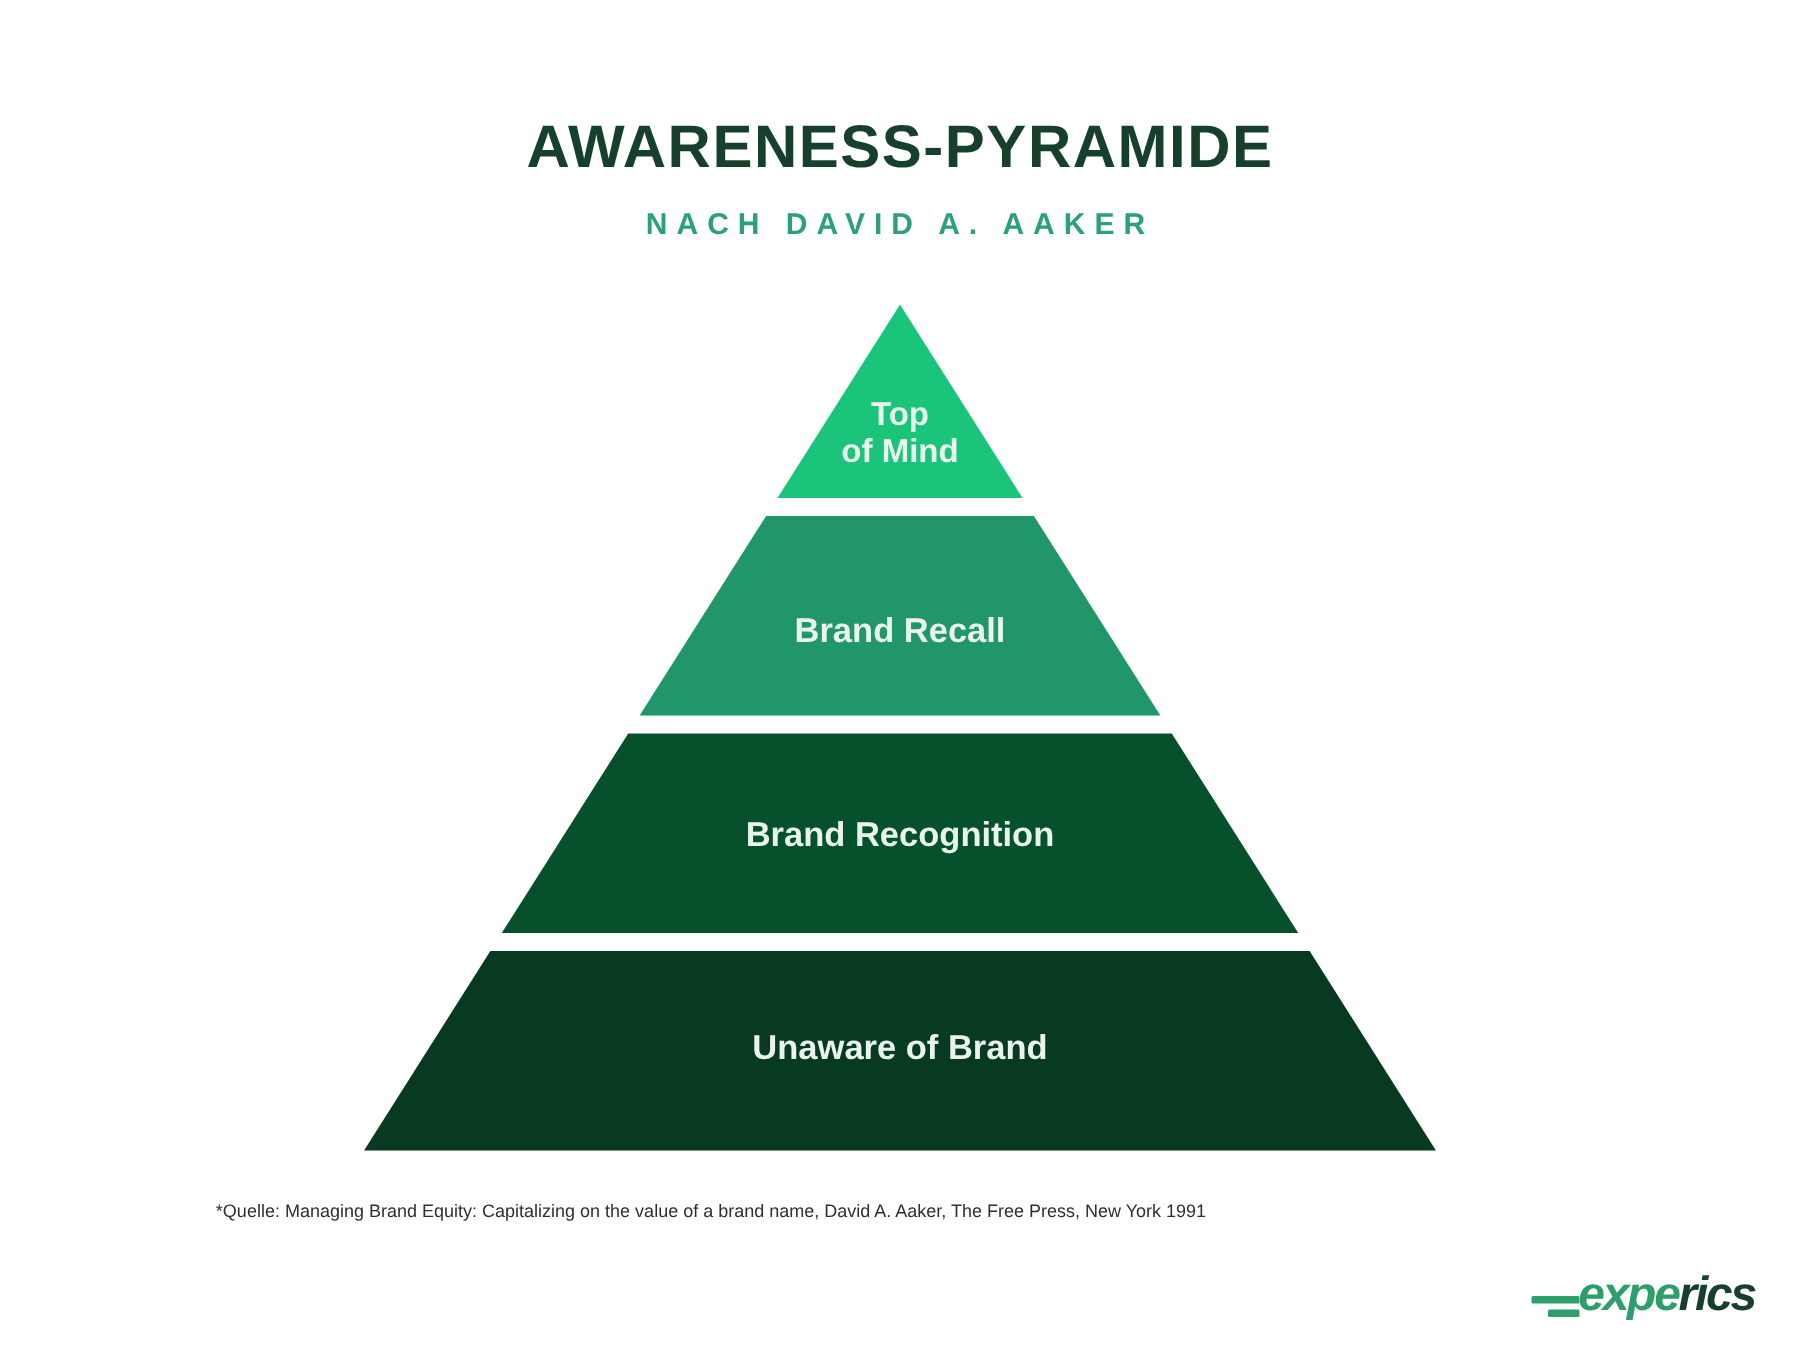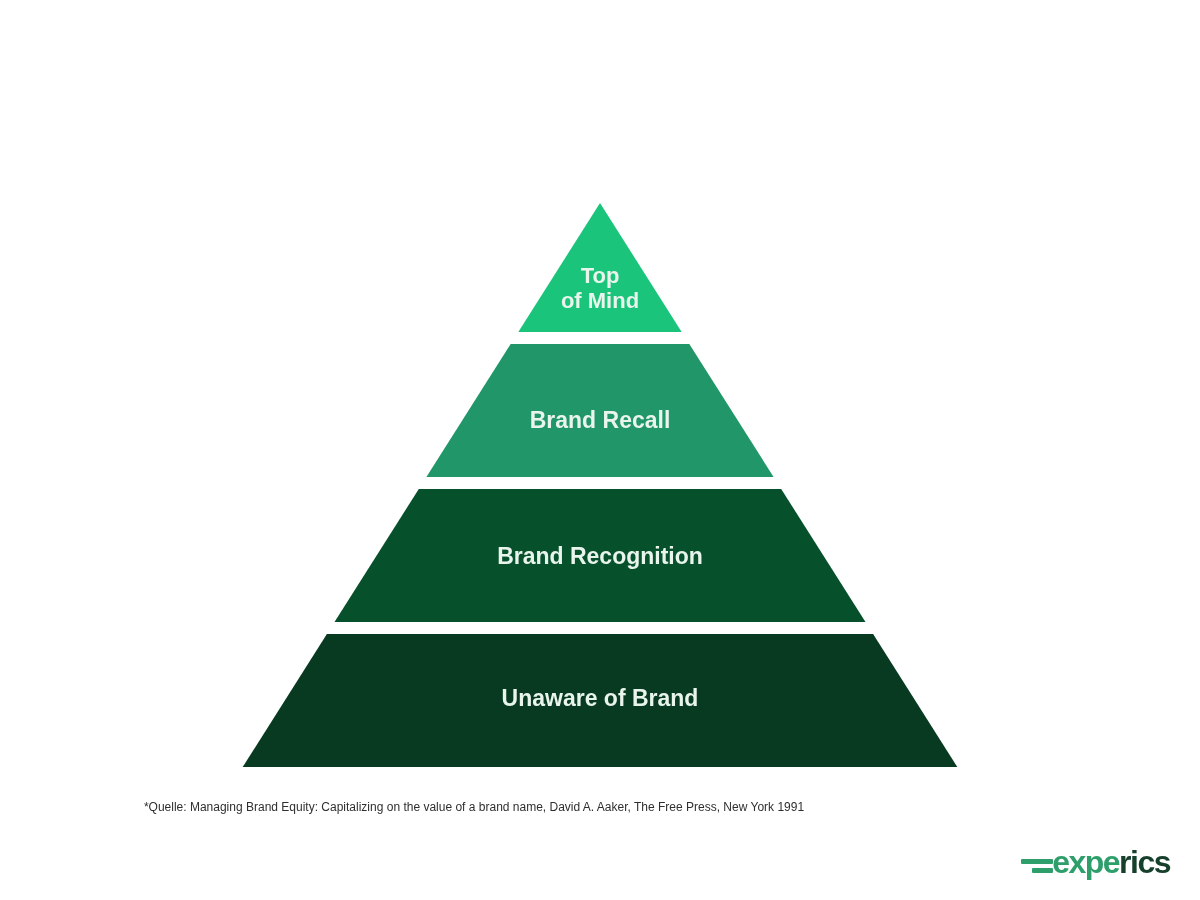--- a/index.html
+++ b/index.html
@@ -43,21 +43,22 @@
     text-align: center;
     font-size: 12px;
     color: #2F2F2F;
   }
 
   .logo {
     position: absolute;
     top: 846px;
     right: 30px;
     display: flex;
-    align-items: center;
+    align-items: flex-end;
+    font-style: italic;
   }
   .logo-bars {
     display: flex;
     flex-direction: column;
     align-items: flex-end;
     margin-top: 7px;
     margin-right: -1px;
   }
   .logo-bars .bar { display: block; height: 5px; border-radius: 1px; }
   .logo-bars .bar1 { width: 32px; margin-bottom: 4px; }
@@ -67,20 +68,24 @@
     font-weight: 700;
     letter-spacing: -1.5px;
     line-height: 1.0;
   }
 </style>
 </head>
 <body style="background: rgb(255, 255, 255);">
 
 <div class="canvas">
 
+  <div class="header">
+    <div class="title" style="color: rgb(22, 63, 44);">AWARENESS-PYRAMIDE</div>
+    <div class="subtitle" style="color: rgb(44, 161, 114);">NACH DAVID A. AAKER</div>
+  </div>
 
   <svg class="pyramid-svg" width="1200" height="900" viewBox="0 0 1200 900">
 
     <polygon points="600,203 681.7,332 518.3,332" fill="#1AC57B"></polygon>
 
     <polygon points="510.7,344 689.3,344 773.6,477 426.4,477" fill="#219669"></polygon>
 
     <polygon points="418.8,489 781.2,489 865.5,622 334.5,622" fill="#07502C"></polygon>
 
     <polygon points="326.9,634 873.1,634 957.3,767 242.7,767" fill="#073A20"></polygon>

